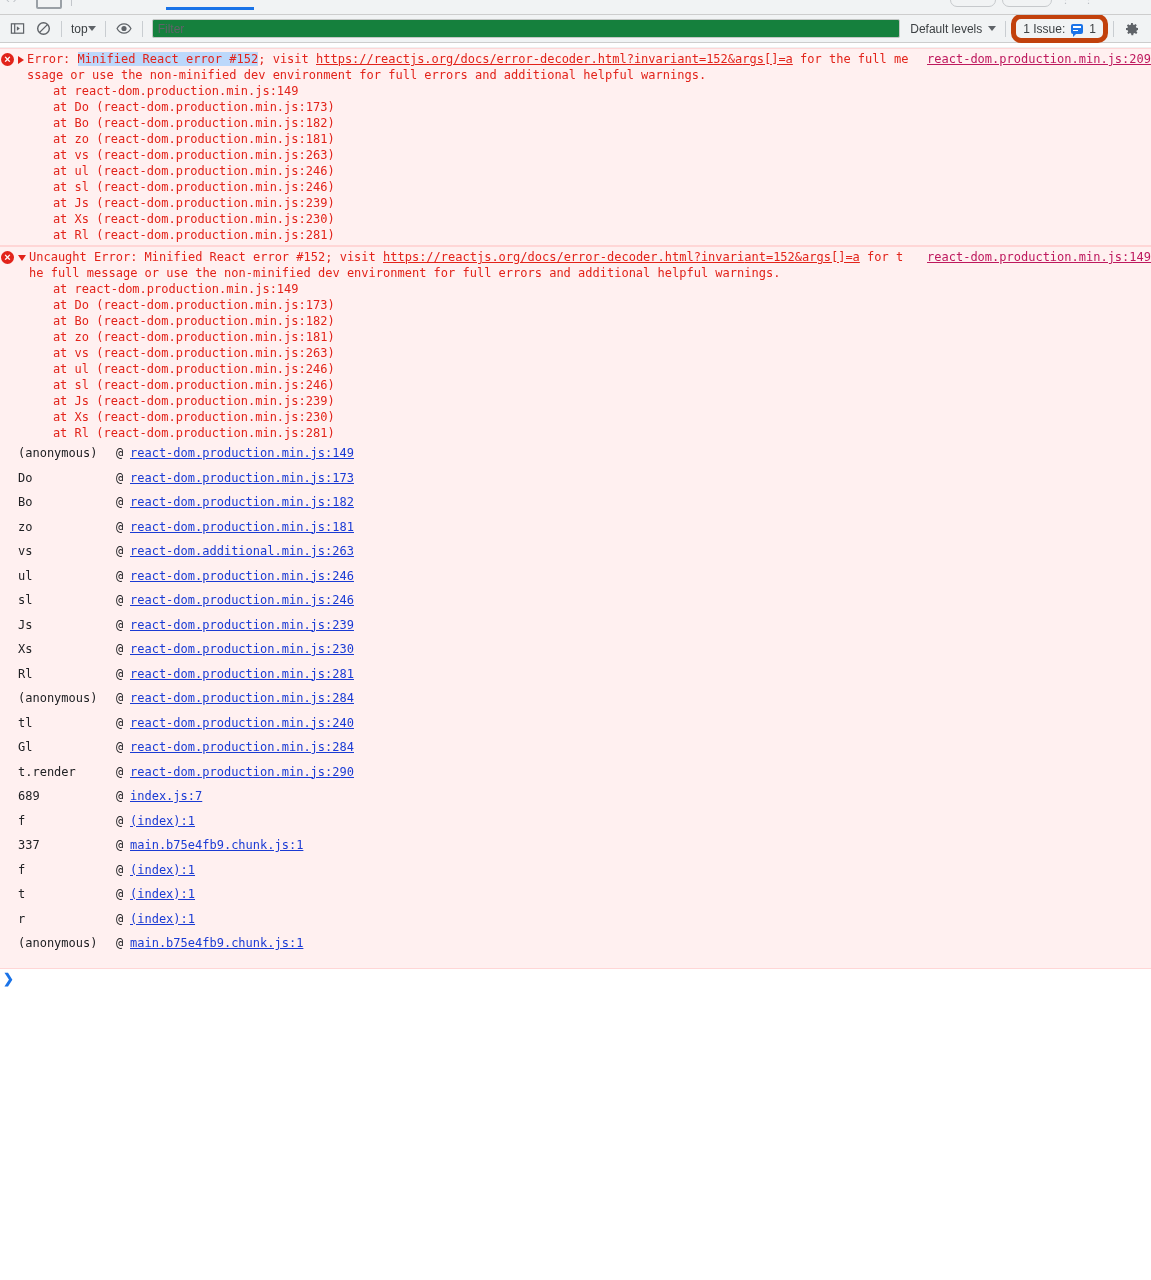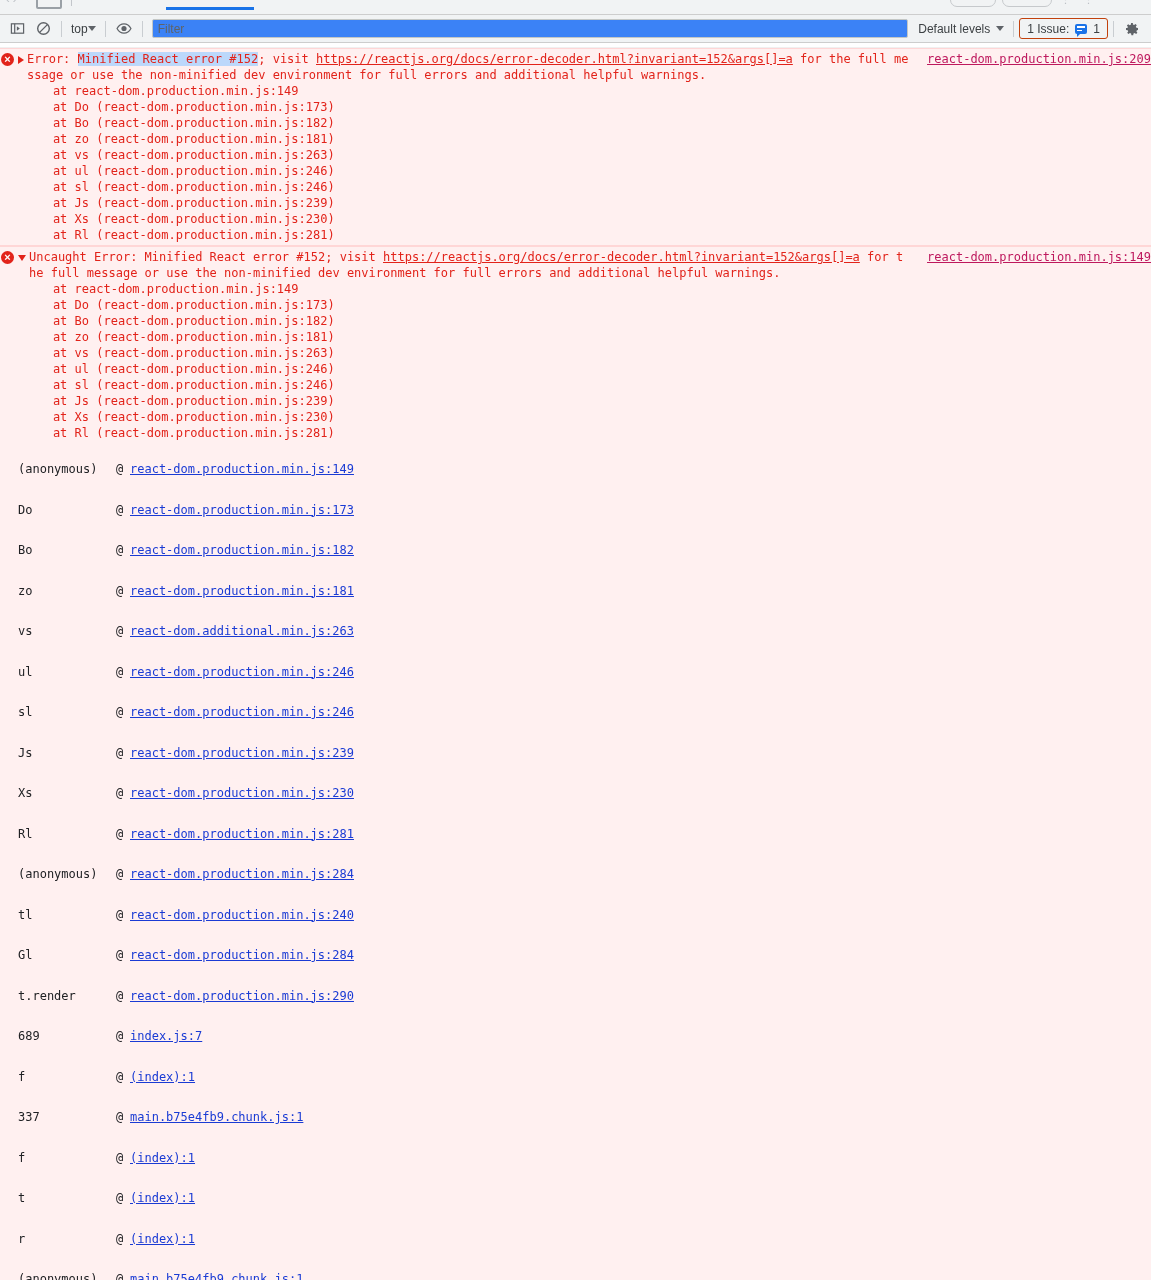--- a/index.html
+++ b/index.html
@@ -91,41 +91,41 @@
     border-right: 4px solid transparent;
     border-top: 5px solid #5f6368;
   }
   .filter-input {
     flex: 1 1 auto;
     height: 19px;
     margin: 0 6px 0 4px;
     padding: 0 5px;
     border: 1px solid #c4c7c5;
     border-radius: 2px;
-    background: #3b82f6;
+    background: #15803d;
     font-family: "Liberation Sans", sans-serif;
     font-size: 12px;
     color: #202124;
     outline: none;
     box-sizing: border-box;
   }
   .filter-input::placeholder { color: #5f6368; }
   .levels-select {
     display: flex; align-items: center; gap: 6px;
     padding: 0 4px;
     font-size: 12px;
     color: #3c4043;
     flex: none;
   }
   .issues-btn {
     display: flex; align-items: center; gap: 6px;
     height: 19px;
     padding: 0 7px;
-    border: 1px solid #c2410c;
-    border-radius: 3px;
+    border: 5px solid #c2410c;
+    border-radius: 10px;
     background: #f1f3f4;
     font-size: 12px;
     color: #3c4043;
     flex: none;
   }
   .issue-bubble {
     width: 12px; height: 10px;
     background: #1a73e8;
     border-radius: 2px;
     position: relative;
@@ -255,21 +255,20 @@
   }
 
   
   .frames { padding: 4px 0 6px 0; }
   .frame {
     display: flex;
     align-items: baseline;
     height: 24.5px;
     padding-left: 18px;
     color: #3c4043;
-    margin-top: 16px;
   }
   .frame-fn {
     width: 98px;
     flex: none;
     white-space: pre;
     color: #202124;
   }
   .frame-at {
     width: 14px;
     flex: none;

